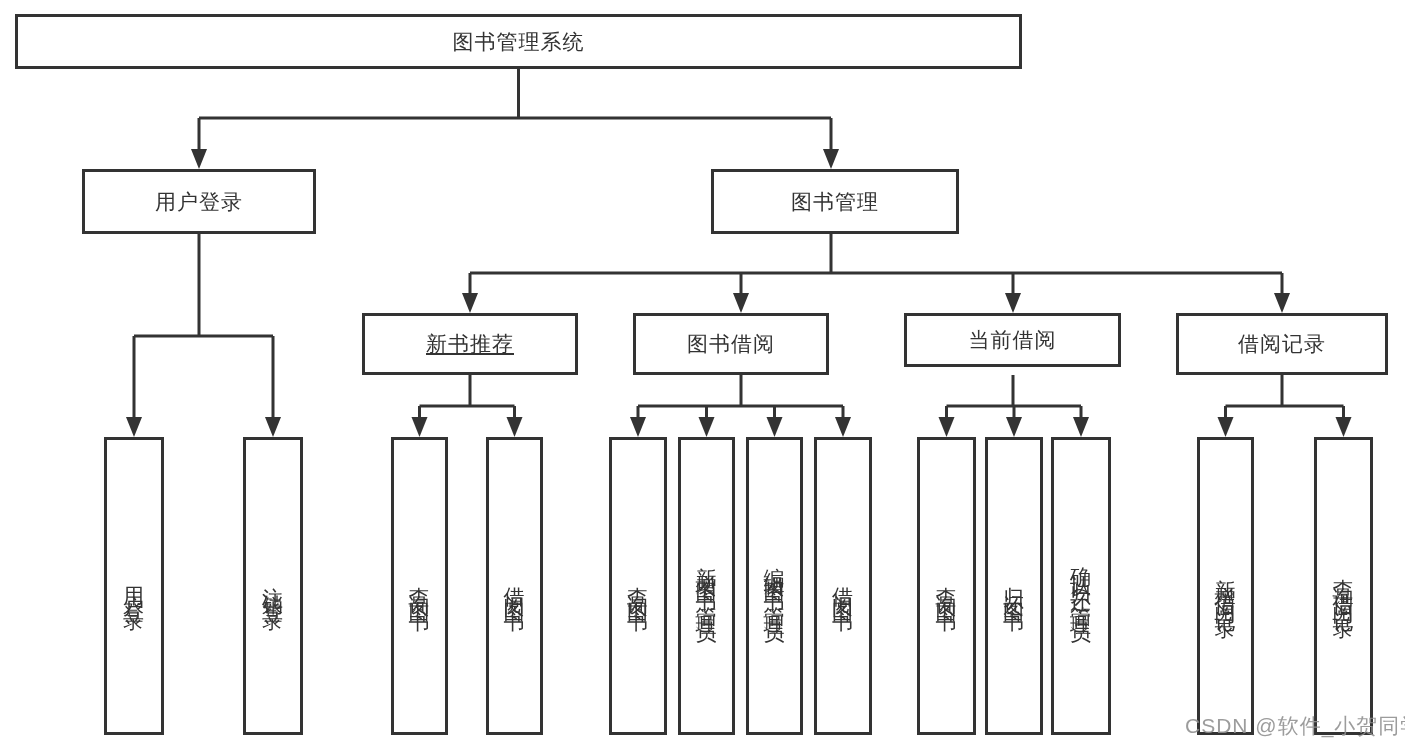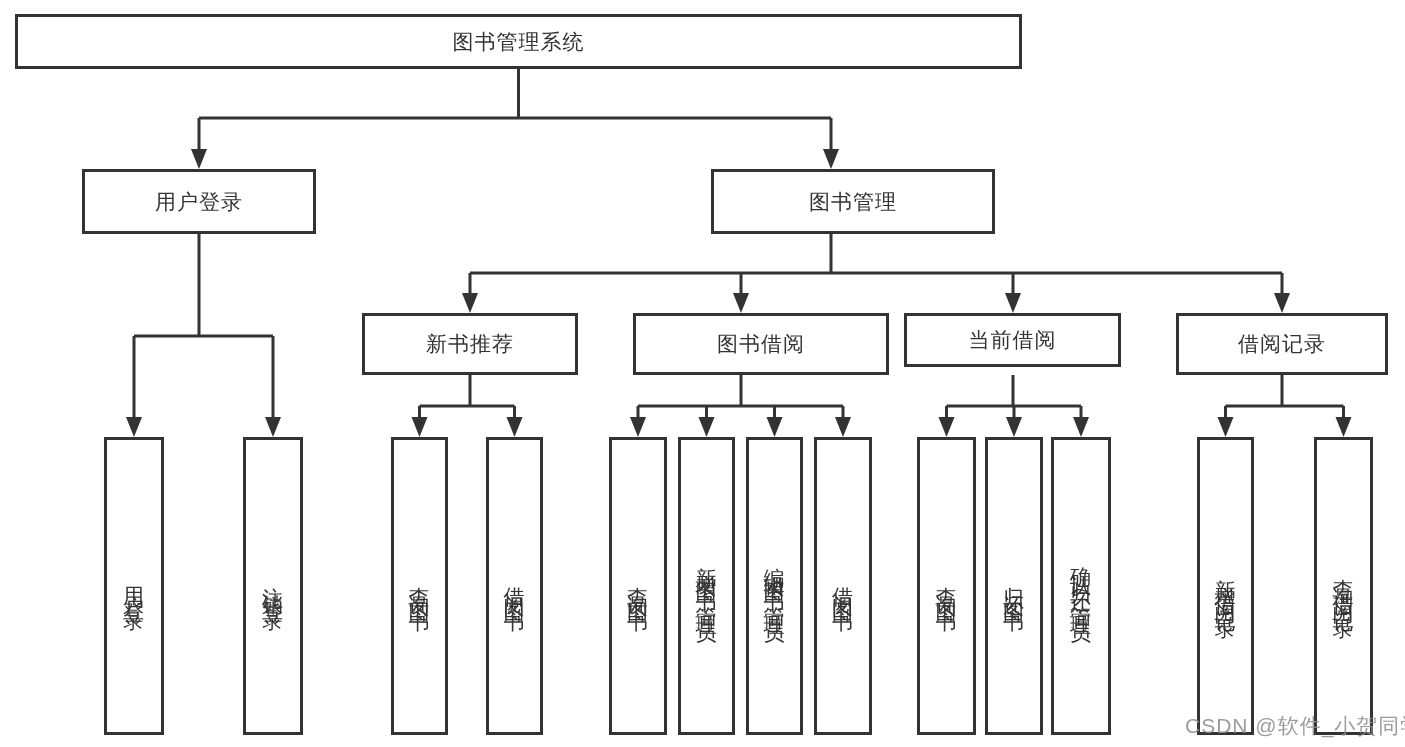--- a/index.html
+++ b/index.html
@@ -32,23 +32,23 @@
   .leaf { top: 437px; height: 298px; }
   .vtext {
     writing-mode: vertical-rl;
     text-orientation: mixed;
     letter-spacing: 8px;
     line-height: 1.1;
   }
   
   #root-box { left: 15px;  top: 14px;  width: 1007px; height: 55px; }
   #l2-0     { left: 82px;  top: 169px; width: 234px;  height: 65px; }
-  #l2-1     { left: 711px; top: 169px; width: 284px;  height: 65px; }
-  #l3-0     { left: 362px; top: 313px; width: 216px;  height: 62px; }
-  #l3-1     { left: 633px; top: 313px; width: 256px;  height: 62px; }
+  #l2-1     { left: 711px; top: 169px; width: 248px;  height: 65px; }
+  #l3-0     { left: 362px; top: 313px; width: 216px;  height: 62px; text-decoration: underline; }
+  #l3-1     { left: 633px; top: 313px; width: 196px;  height: 62px; }
   #l3-2     { left: 904px; top: 313px; width: 217px;  height: 54px; }
   #l3-3     { left: 1176px;top: 313px; width: 212px;  height: 62px; }
   #f0  { left: 104px;  width: 60px; }
   #f1  { left: 243px;  width: 60px; }
   #f2  { left: 391px;  width: 57px; }
   #f3  { left: 486px;  width: 57px; }
   #f4  { left: 609px;  width: 58px; }
   #f5  { left: 678px;  width: 57px; }
   #f6  { left: 746px;  width: 57px; }
   #f7  { left: 814px;  width: 58px; }

